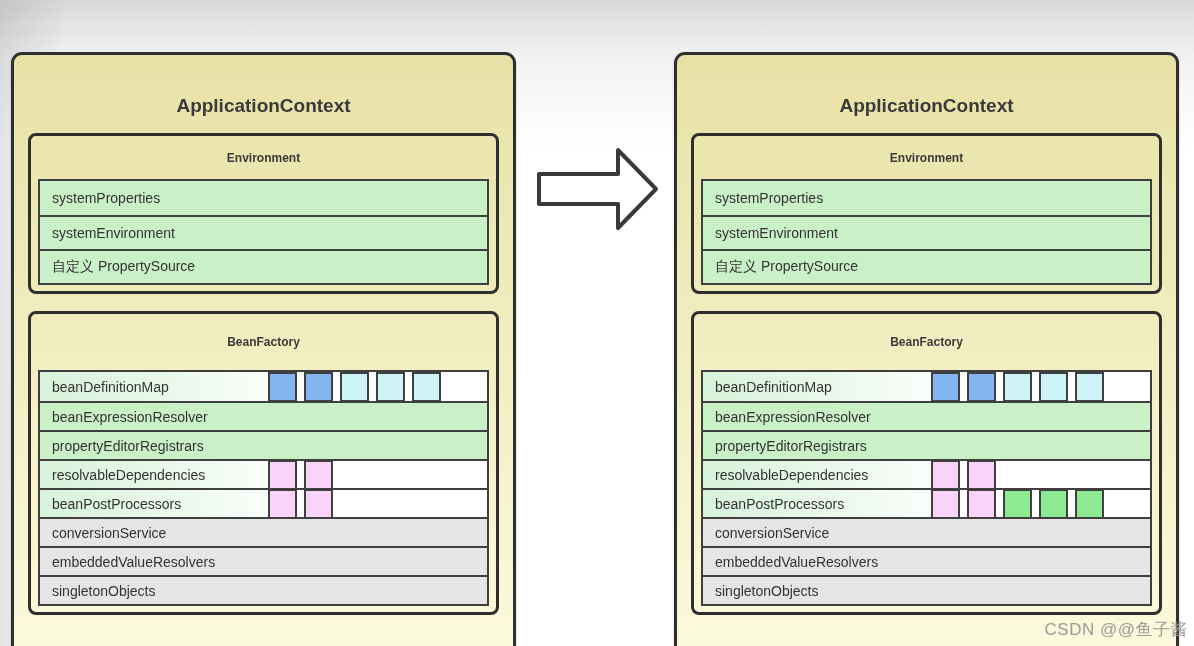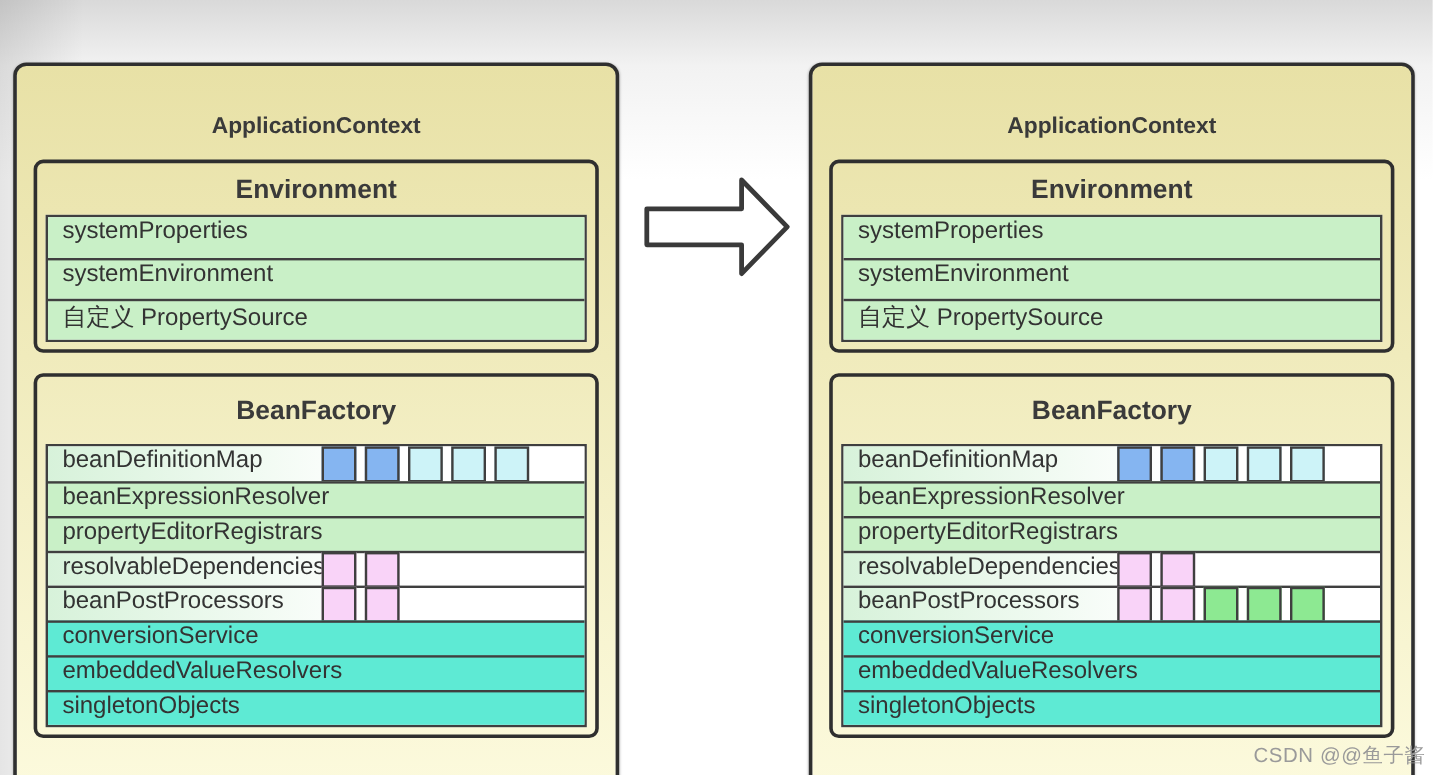--- a/index.html
+++ b/index.html
@@ -28,43 +28,43 @@
     padding-top:8px;box-sizing:border-box;
     font-size:19px;font-weight:700;color:#3a3a3a;
   }
   .inner-box{
     border:3px solid #2f2f2f;border-radius:8px;
     box-sizing:border-box;padding:0 7px;
     background:transparent;
   }
   .inner-title{
     display:flex;align-items:center;justify-content:center;
-    font-weight:700;font-size:22px;color:#3a3a3a;
+    font-weight:700;font-size:12px;color:#3a3a3a;
   }
   .env .inner-title{height:43px}
   .bf  .inner-title{height:56px}
   .bf{margin-top:17px}
   .rows{
     border:2px solid #3f3f3f;
     background:#ffffff;
     margin-bottom:6px;
   }
   .row{
-    position:relative;display:flex;align-items:flex-start;
+    position:relative;display:flex;align-items:center;
     box-sizing:border-box;
     height:34px;
     border-top:2px solid #3f3f3f;
-    font-size:20px;color:#333333;
+    font-size:14px;color:#333333;
     padding-left:12px;
   }
   .bf .row{height:29px}
   .row:first-child{border-top:none}
   .bg-green{background:var(--row-green)}
   .bg-fade{background:linear-gradient(90deg,var(--row-fade) 0%,#ffffff 60%)}
-  .bg-white{background:#5eead4}
+  .bg-white{background:#e5e5e5}
   .squares{
     position:absolute;left:228px;top:50%;transform:translateY(-50%);
     display:flex;gap:7px;
   }
   .sq{
     width:25px;height:26px;
     border:2px solid #3f3f3f;
     display:inline-block;
   }
   .arrow{

